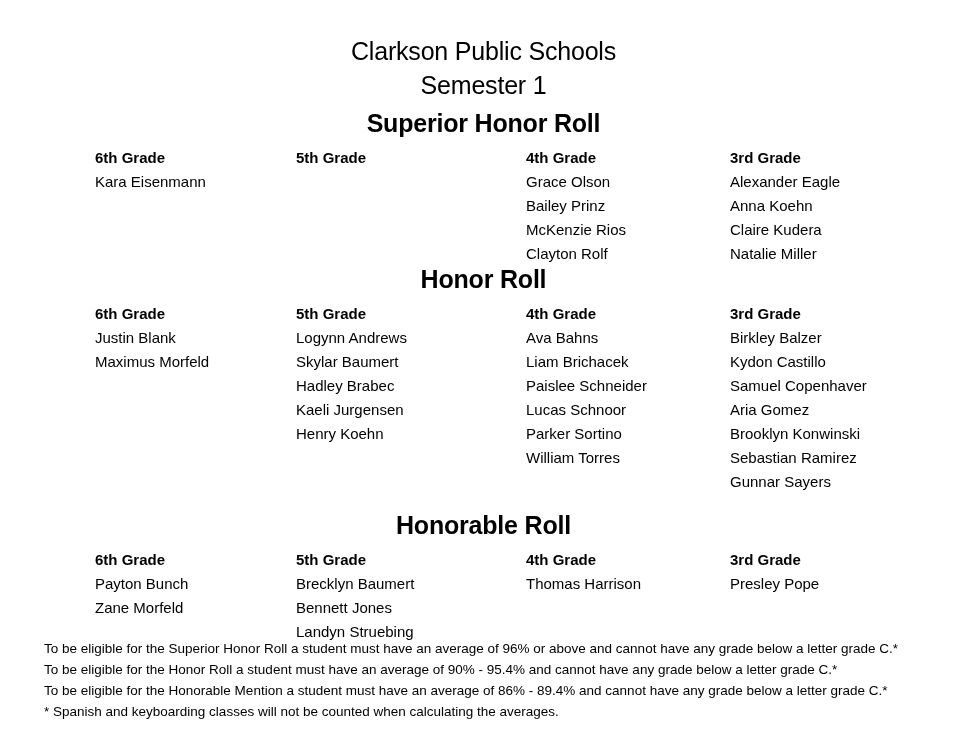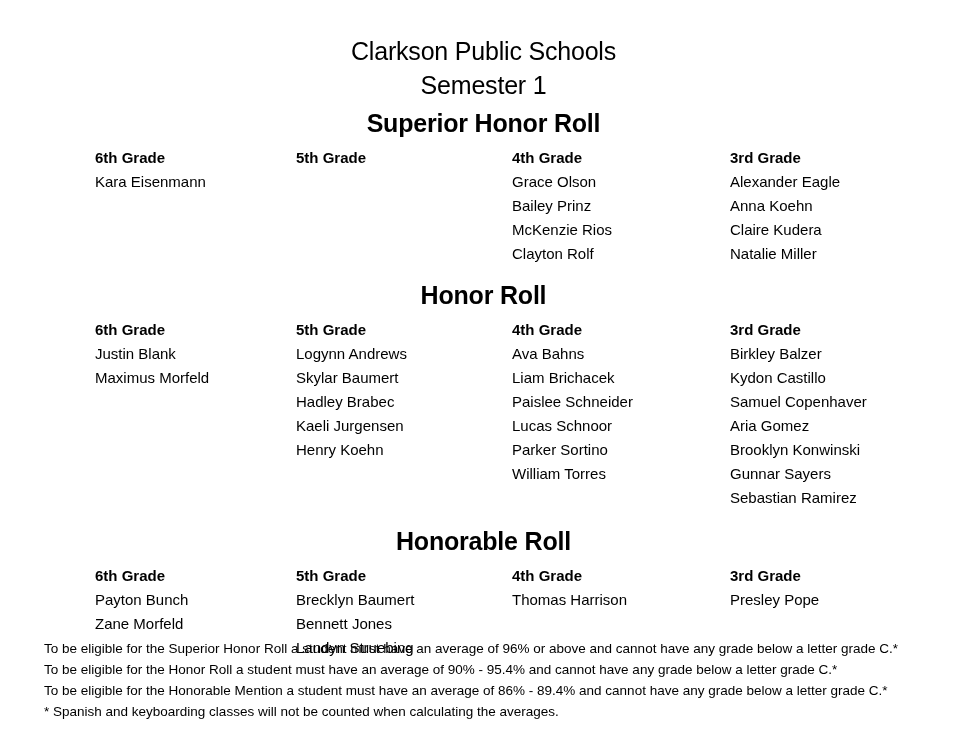--- a/index.html
+++ b/index.html
@@ -49,21 +49,21 @@
     position: relative;
     width: 967px;
     padding-left: 9px;
   }
   .grade-col {
     position: absolute;
     top: 0;
   }
   .grade-col.c0 { left: 95px;  width: 195px; }
   .grade-col.c1 { left: 296px; width: 200px; }
-  .grade-col.c2 { left: 512px; width: 220px; }
+  .grade-col.c2 { left: 526px; width: 220px; }
   .grade-col.c3 { left: 730px; width: 230px; }
 
   .grade-label {
     font-weight: bold;
     font-size: 15px;
     line-height: 24px;
     white-space: nowrap;
   }
   .name-list {
     list-style: none;
@@ -73,21 +73,21 @@
   .name-item {
     font-size: 15px;
     line-height: 24px;
     white-space: nowrap;
   }
 
   
   .section-superior { margin-top: 6px; }
   .section-superior .grade-grid { height: 118px; }
 
-  .section-honor .section-heading { margin-top: 16px; }
+  .section-honor .section-heading { margin-top: 0px; }
   .section-honor .grade-grid { height: 196px; }
 
   .section-honorable .section-heading { margin-top: 12px; }
   .section-honorable .grade-grid { height: 118px; }
   .grid-spacer { height: 8px; }
 
   
   .footnotes {
     position: absolute;
     left: 44px;
@@ -187,22 +187,22 @@
       </div>
 
       <div class="grade-col c3">
         <div class="grade-label">3rd Grade</div>
         <ul class="name-list">
           <li class="name-item">Birkley Balzer</li>
           <li class="name-item">Kydon Castillo</li>
           <li class="name-item">Samuel Copenhaver</li>
           <li class="name-item">Aria Gomez</li>
           <li class="name-item">Brooklyn Konwinski</li>
+          <li class="name-item">Sebastian Ramirez</li>
           <li class="name-item">Gunnar Sayers</li>
-          <li class="name-item">Sebastian Ramirez</li>
         </ul>
       </div>
 
     </div>
   </div>
 
   <div class="section-honorable">
     <div class="section-heading">Honorable Roll</div>
     <div class="grid-spacer"></div>
     <div class="grade-grid">

